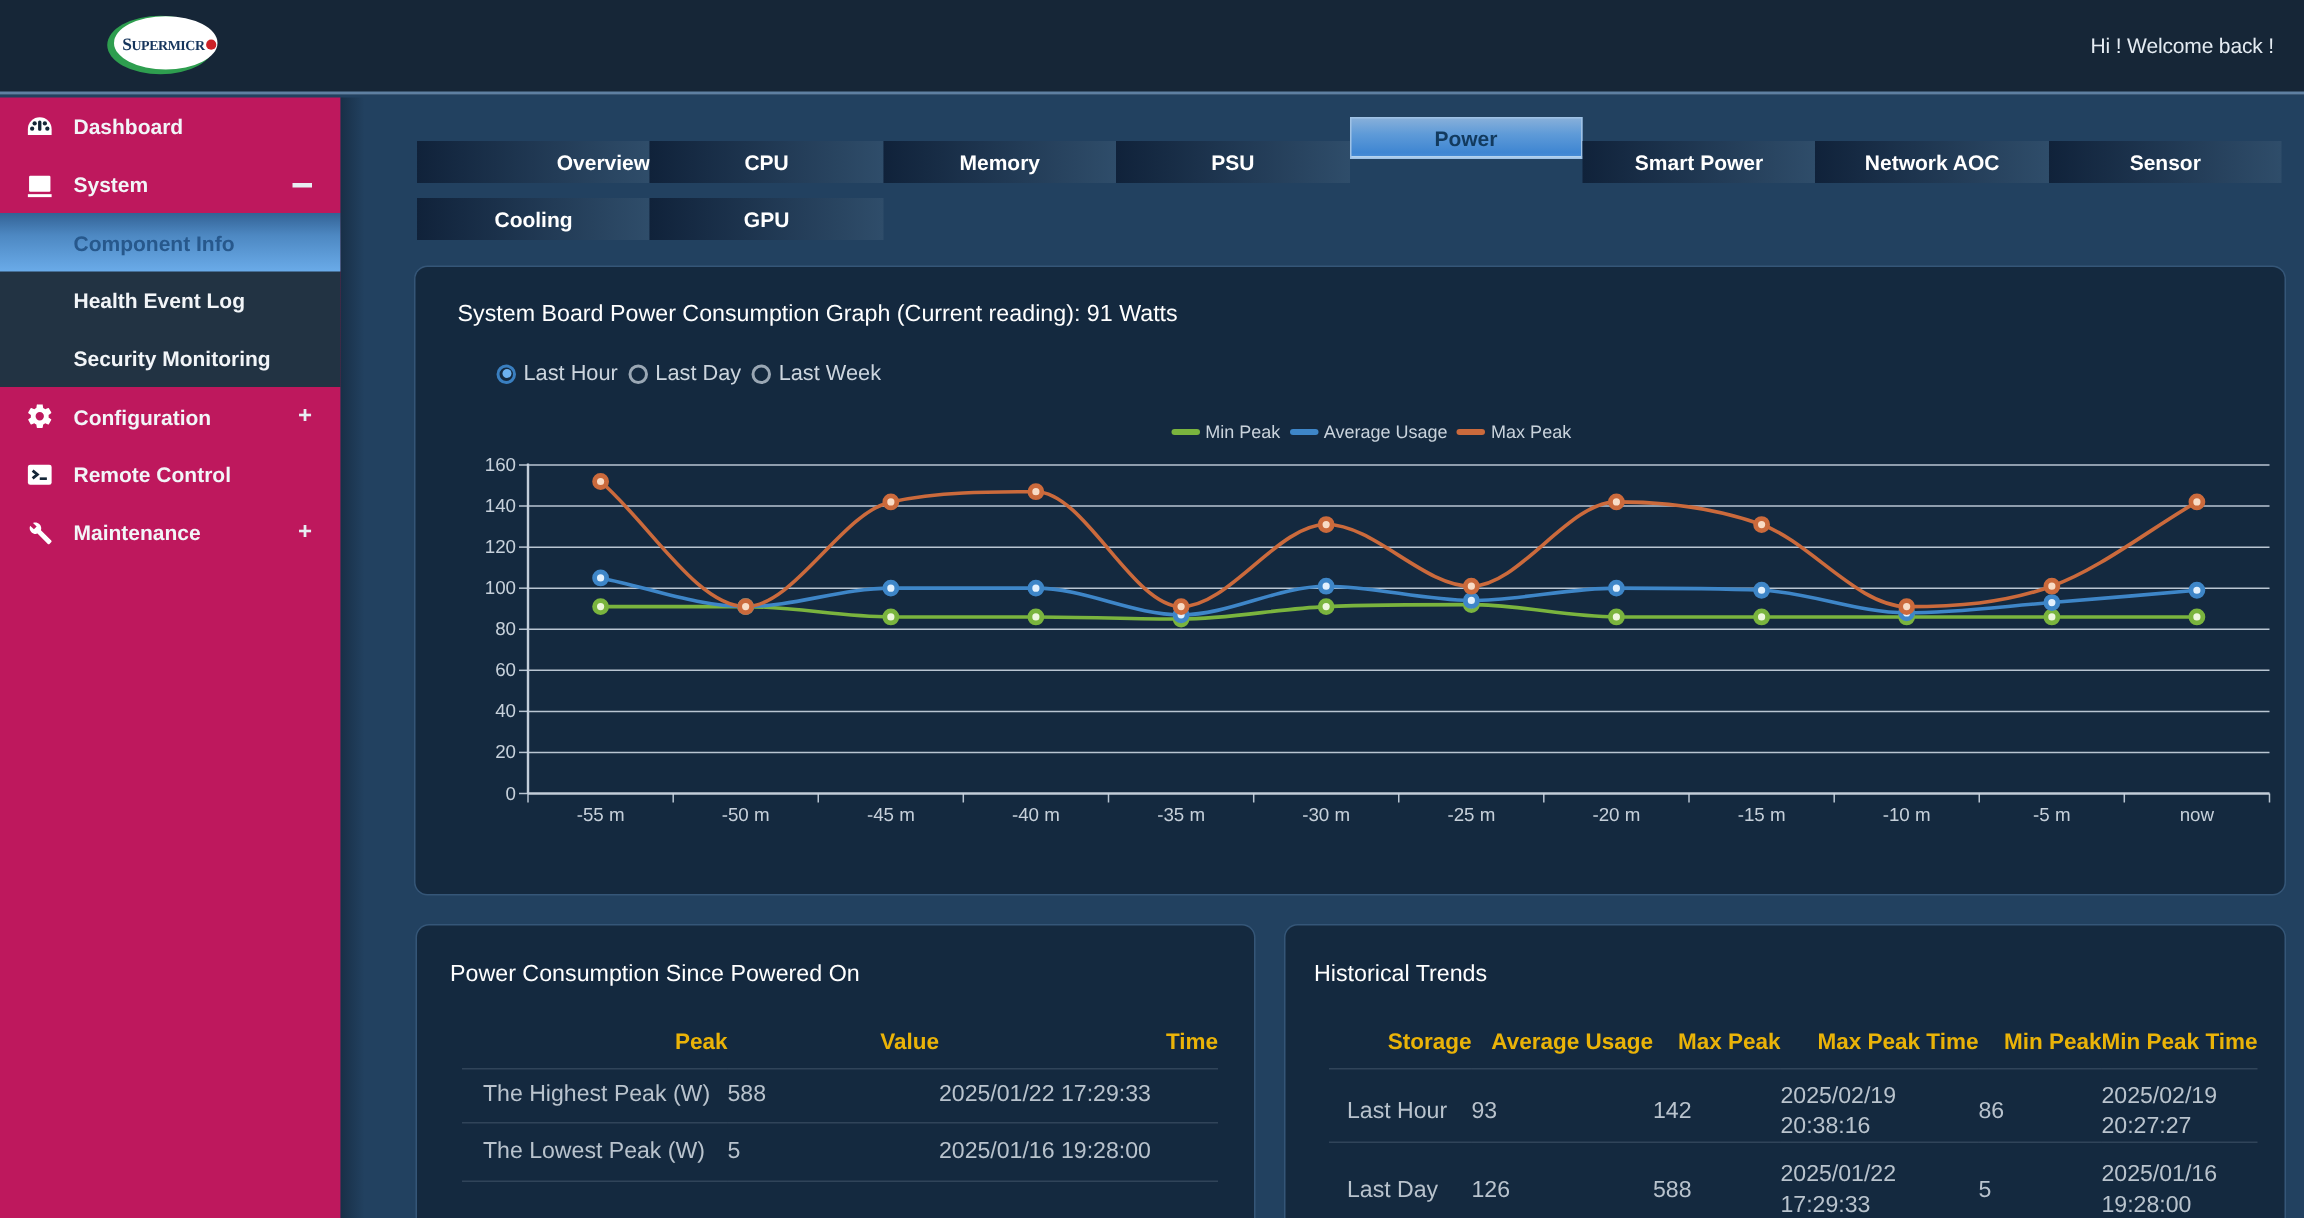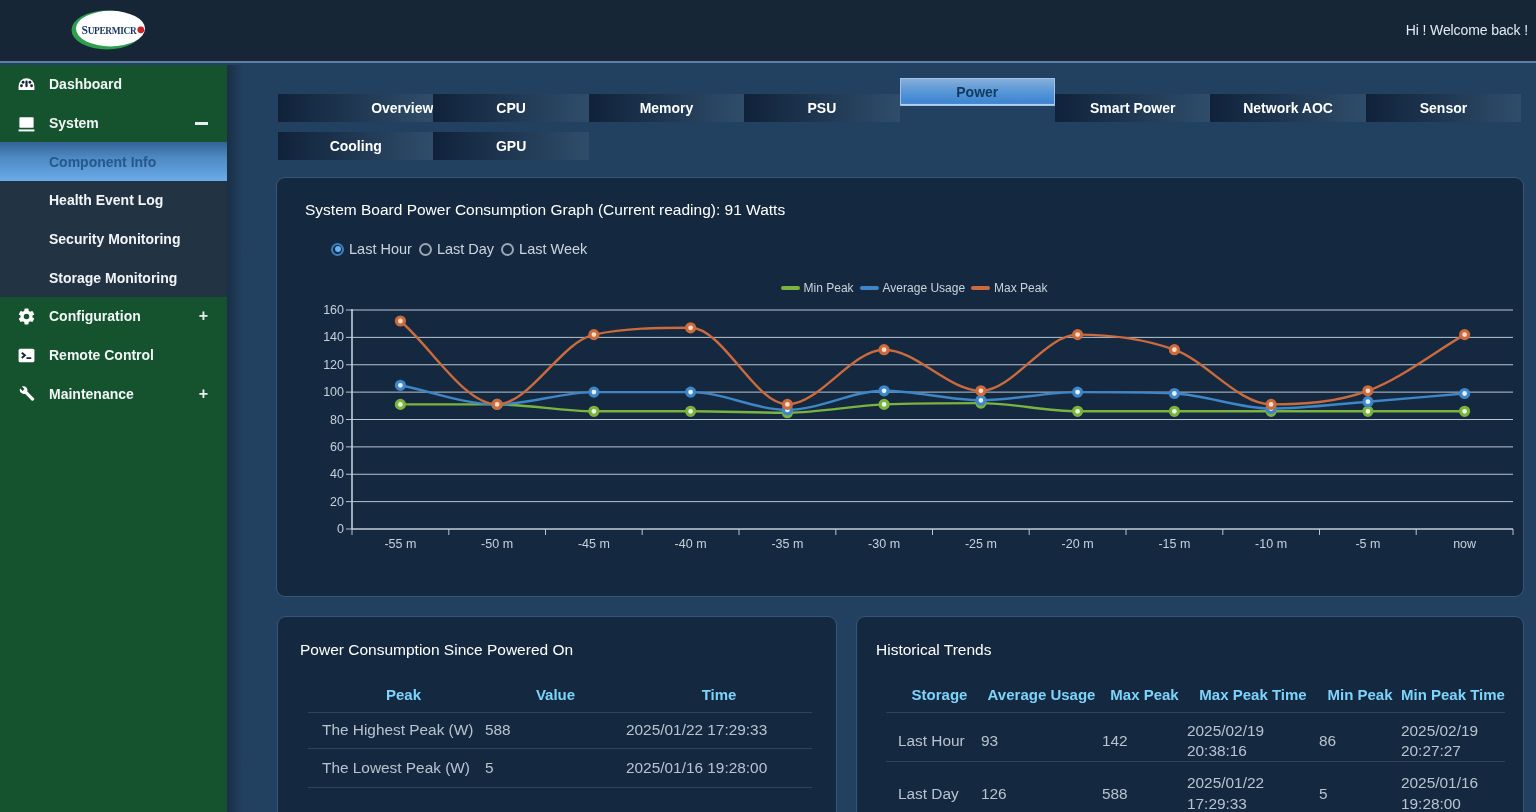--- a/index.html
+++ b/index.html
@@ -2,24 +2,24 @@
 <html><head>
 <meta charset="utf-8">
 <style>
   * { margin:0; padding:0; box-sizing:border-box; }
   html,body { width:1536px; height:812px; overflow:hidden; background:#224160;
     font-family:"Liberation Sans", sans-serif; }
   .abs { position:absolute; }
   
   #topbar { position:absolute; left:0; top:0; width:1536px; height:63px;
     background:#162637; border-bottom:2px solid #5f80a2; }
-  #welcome { position:absolute; right:8px; top:22px; color:#e4ebf2; font-size:14px; letter-spacing:-0.1px; }
+  #welcome { position:absolute; right:20px; top:22px; color:#e4ebf2; font-size:14px; letter-spacing:-0.1px; }
   
   #sidebar { position:absolute; left:0; top:65px; width:227px; height:747px;
-    background:#14532d; color:#f2f5f8; }
+    background:#be185d; color:#f2f5f8; }
   .mitem { height:38.7px; display:flex; align-items:center; padding:0 18px 0 17px;
     font-size:14px; font-weight:bold; position:relative; }
   .mitem svg { width:19px; height:19px; margin-right:13px; flex:none; }
   .mitem .pm { position:absolute; right:19px; font-weight:bold; color:#e8edf2; font-size:16px; }
   .sub { background:#223343; }
   .sub .mitem { padding-left:49px; }
   .hl { background:linear-gradient(180deg,#336295 0%, #4d88c2 38%, #6aabe9 100%); color:#27588c; }
   
   .tab { position:absolute; width:155.4px; height:28px; line-height:28px; text-align:center;
     color:#fff; font-size:14px; font-weight:bold;
@@ -39,21 +39,21 @@
     margin-right:5px; position:relative; flex:none; }
   .radio.sel::after { content:""; position:absolute; left:1.5px; top:1.5px; width:6px; height:6px;
     border-radius:50%; background:#6cb1ef; }
   .radio.un { border-color:#9aa7b4; }
   
   #legend { position:absolute; left:352px; top:281px; width:1124px; display:flex;
     justify-content:center; align-items:center; color:#c9d3dc; font-size:12px; }
   .lgpill { width:19px; height:4px; border-radius:2px; margin-right:4px; }
   
   table { border-collapse:collapse; color:#b9c3cd; font-size:15.4px; }
-  th { color:#7dd3fc; font-weight:bold; text-align:center; font-size:15px; }
+  th { color:#eab308; font-weight:bold; text-align:right; font-size:15px; }
   td, th { padding:0; vertical-align:middle; }
   tr { border-bottom:1px solid rgba(200,214,228,0.16); }
   td.tm { line-height:20.4px; }
   tr.r1 td { padding-top:8px; }
 </style>
 </head>
 <body>
 <div id="topbar">
   <svg id="logo" class="abs" style="left:71px; top:9px;" width="78" height="42" viewBox="0 0 78 42">
     <ellipse cx="36" cy="21" rx="35.5" ry="19.5" fill="#2e9e4f"></ellipse>
@@ -74,21 +74,20 @@
         <path d="M12 6.8 c0.8 0 1.4 0.6 1.4 1.4 L13.4 14 c0 0.8 -0.6 1.4 -1.4 1.4 c-0.8 0 -1.4 -0.6 -1.4 -1.4 L10.6 8.2 c0 -0.8 0.6 -1.4 1.4 -1.4 Z" fill="#142637"></path>
       </svg>Dashboard</div>
   <div class="mitem"><svg viewBox="0 0 24 24" fill="#fff">
         <rect x="3" y="4" width="18" height="13.5" rx="1"></rect>
         <rect x="2" y="19.5" width="20" height="2.5"></rect>
       </svg>System<span class="pm" style="width:13px;height:2.4px;background:#e8edf2;right:19px;top:18.5px;"></span></div>
   <div class="sub">
     <div class="mitem hl">Component Info</div>
     <div class="mitem">Health Event Log</div>
     <div class="mitem">Security Monitoring</div>
-    <div class="mitem">Storage Monitoring</div>
   </div>
   <div class="mitem"><svg viewBox="0 0 24 24" fill="#fff">
         <path d="M19.43 12.98c.04-.32.07-.64.07-.98s-.03-.66-.07-.98l2.11-1.65a.5.5 0 0 0 .12-.64l-2-3.46a.5.5 0 0 0-.61-.22l-2.49 1a7.3 7.3 0 0 0-1.69-.98l-.38-2.65A.49.49 0 0 0 14 2h-4a.49.49 0 0 0-.49.42l-.38 2.65c-.61.25-1.17.59-1.69.98l-2.49-1a.5.5 0 0 0-.61.22l-2 3.46a.5.5 0 0 0 .12.64L4.57 11c-.04.32-.07.65-.07.98s.03.66.07.98l-2.11 1.65a.5.5 0 0 0-.12.64l2 3.46c.12.22.39.3.61.22l2.49-1c.52.39 1.08.73 1.69.98l.38 2.65c.03.24.24.42.49.42h4c.25 0 .46-.18.49-.42l.38-2.65c.61-.25 1.17-.59 1.69-.98l2.49 1c.22.08.49 0 .61-.22l2-3.46a.5.5 0 0 0-.12-.64l-2.11-1.65zM12 15.5A3.5 3.5 0 1 1 12 8.5a3.5 3.5 0 0 1 0 7z"></path>
       </svg>Configuration<span class="pm">+</span></div>
   <div class="mitem"><svg viewBox="0 0 24 24" fill="#fff">
         <rect x="2" y="3.5" width="20" height="17" rx="2"></rect>
         <path d="M6 8.5l4 3.3-4 3.3" fill="none" stroke="#142637" stroke-width="2.4"></path>
         <rect x="12" y="14.2" width="6" height="2.2" fill="#142637"></rect>
       </svg>Remote Control</div>
   <div class="mitem"><svg viewBox="0 0 24 24" fill="#fff">

